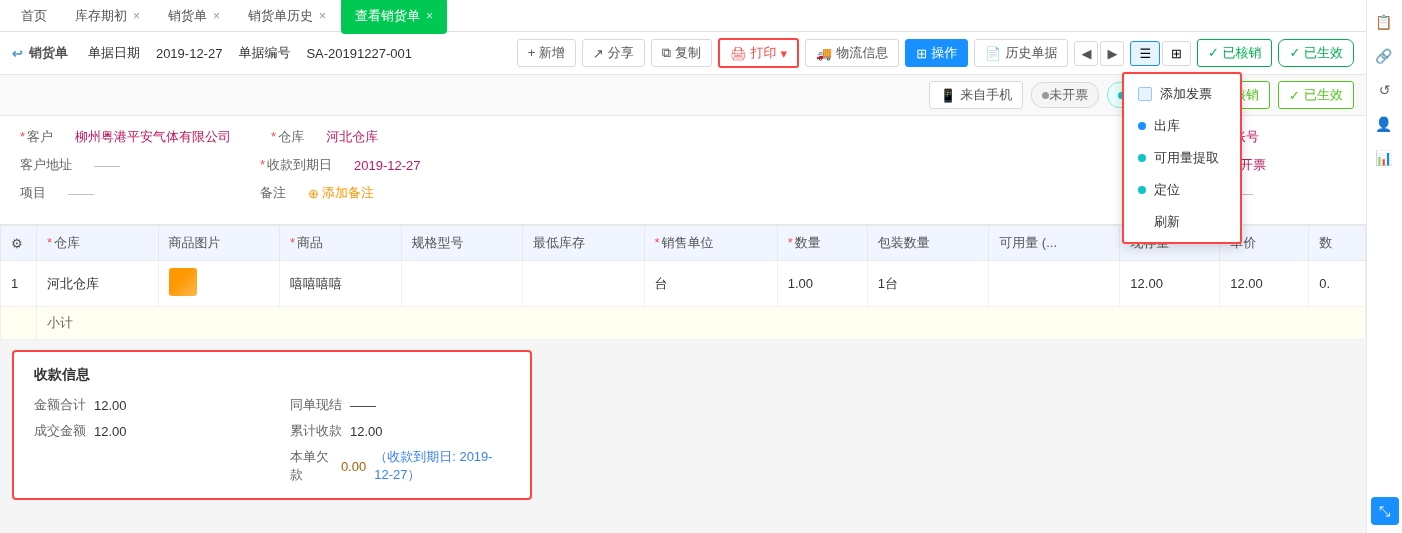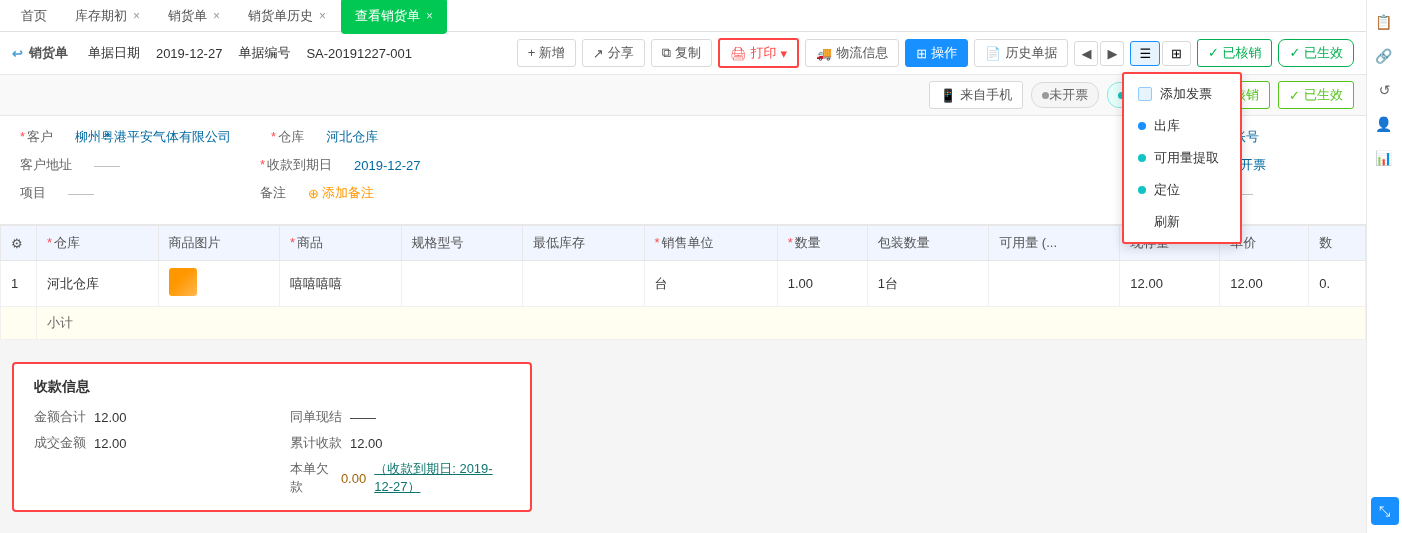--- a/index.html
+++ b/index.html
@@ -203,21 +203,21 @@
     .form-label {
       color: #666;
       white-space: nowrap;
     }
     .form-label.required::before {
       content: '*';
       color: #ff4d4f;
       margin-right: 2px;
     }
     .form-value {
-      color: #0369a1;
+      color: #be185d;
       min-width: 80px;
     }
     .form-value.placeholder { color: #bbb; }
     .add-note {
       color: #ff9800;
       cursor: pointer;
       display: flex;
       align-items: center;
       gap: 3px;
     }
@@ -265,21 +265,21 @@
       width: 28px;
       height: 28px;
       background: linear-gradient(135deg, #ff9800 40%, #ffb74d 100%);
       border-radius: 3px;
       display: inline-block;
     }
 
     
     .summary-section {
       background: #fff;
-      margin: 22px 12px;
+      margin: 10px 12px;
       border: 2px solid #ff4444;
       border-radius: 4px;
       padding: 14px 20px;
       max-width: 520px;
     }
     .summary-title {
       font-weight: 600;
       font-size: 14px;
       margin-bottom: 12px;
     }
@@ -289,21 +289,21 @@
       gap: 8px 36px;
     }
     .summary-row {
       display: flex;
       align-items: center;
       gap: 8px;
     }
     .summary-label { color: #666; }
     .summary-value { color: #333; }
     .summary-value.overdue { color: #a16207; }
-    .summary-note { color: #0f766e; text-decoration: underline; }
+    .summary-note { color: #3b82f6; }
 
     
     .right-sidebar {
       position: fixed;
       right: 0;
       top: 0;
       bottom: 0;
       width: 36px;
       background: #fff;
       border-left: 1px solid #e8e8e8;

